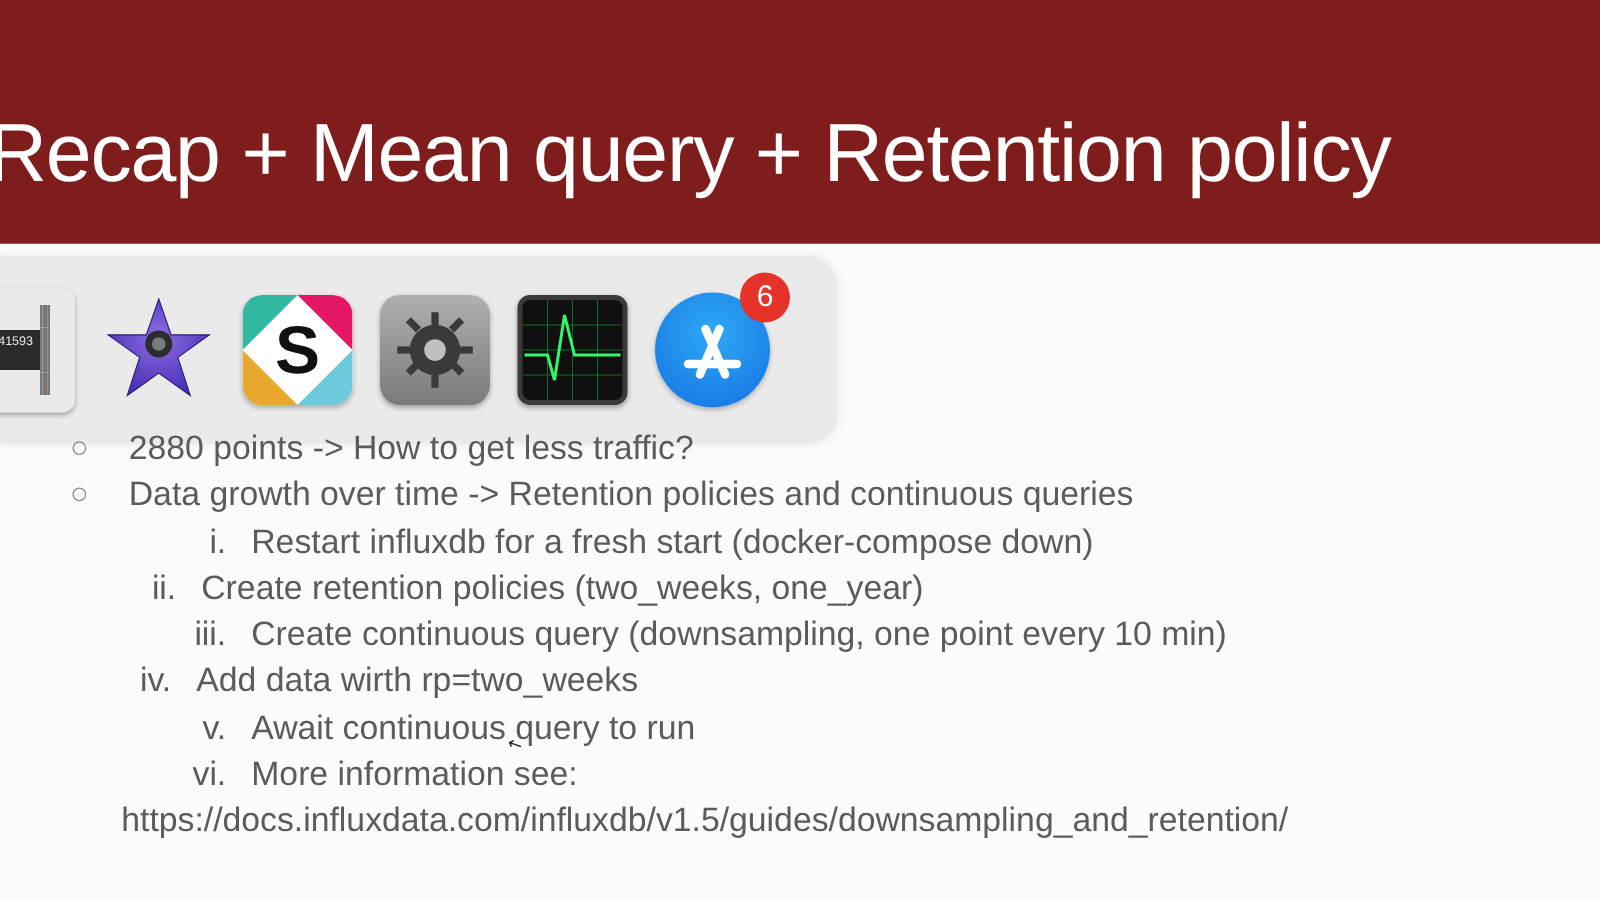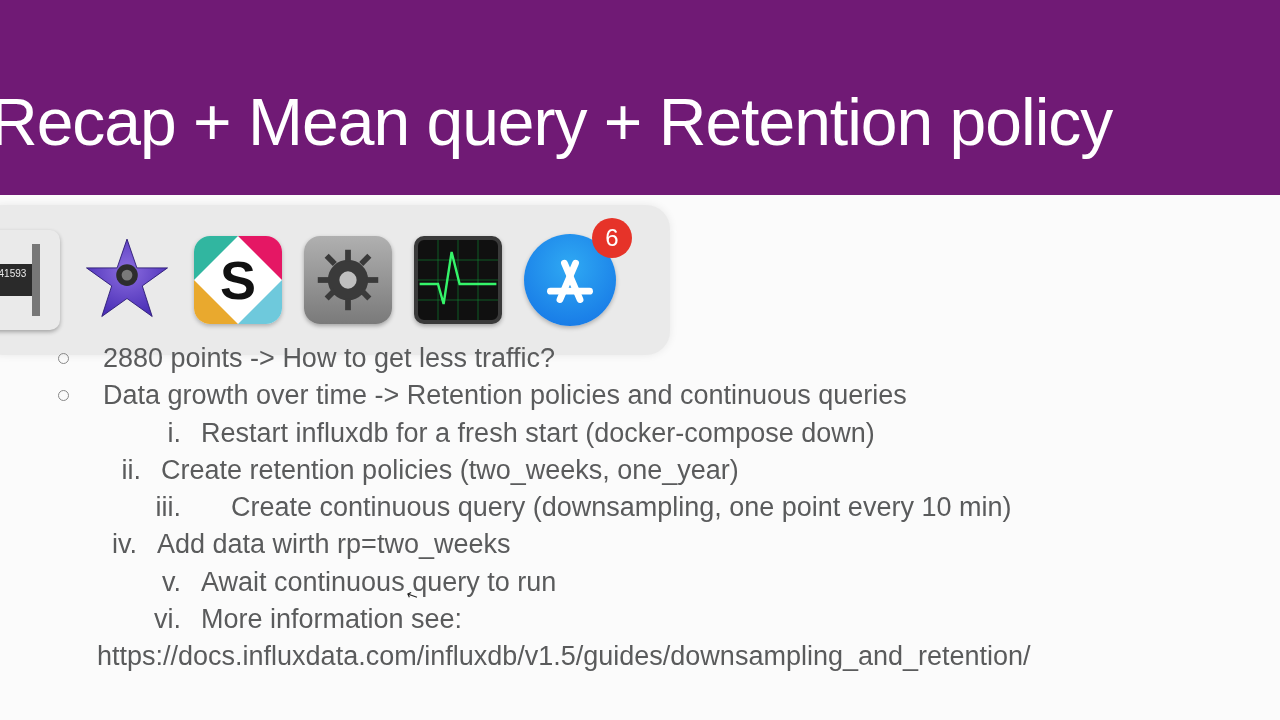--- a/index.html
+++ b/index.html
@@ -8,21 +8,21 @@
     width: 1280px;
     height: 720px;
     overflow: hidden;
     font-family: Arial, Helvetica, sans-serif;
     background: #fbfbfb;
     color: #606162;
   }
 
   
   .titlebar {
-    background: #701a75;
+    background: #7f1d1d;
     height: 195px;
     width: 100%;
     display: flex;
     align-items: center;
   }
   .titlebar .title {
     color: #ffffff;
     font-size: 66px;
     letter-spacing: -1px;
     margin-left: -10px;
@@ -263,21 +263,21 @@
   </div>
 
   <div class="row" style="padding-left:100px;">
     <div class="b2">i.</div>
     <div class="txt">Restart influxdb for a fresh start (docker-compose down)</div>
   </div>
   <div class="row" style="padding-left:60px;">
     <div class="b2">ii.</div>
     <div class="txt">Create retention policies (two_weeks, one_year)</div>
   </div>
-  <div class="row" style="padding-left:100px;gap:30px;">
+  <div class="row" style="padding-left:100px;">
     <div class="b2">iii.</div>
     <div class="txt">Create continuous query (downsampling, one point every 10 min)</div>
   </div>
   <div class="row" style="padding-left:56px;">
     <div class="b2">iv.</div>
     <div class="txt">Add data wirth rp=two_weeks</div>
   </div>
   <div class="row" style="padding-left:100px;">
     <div class="b2">v.</div>
     <div class="txt">Await continuous query to run</div>

